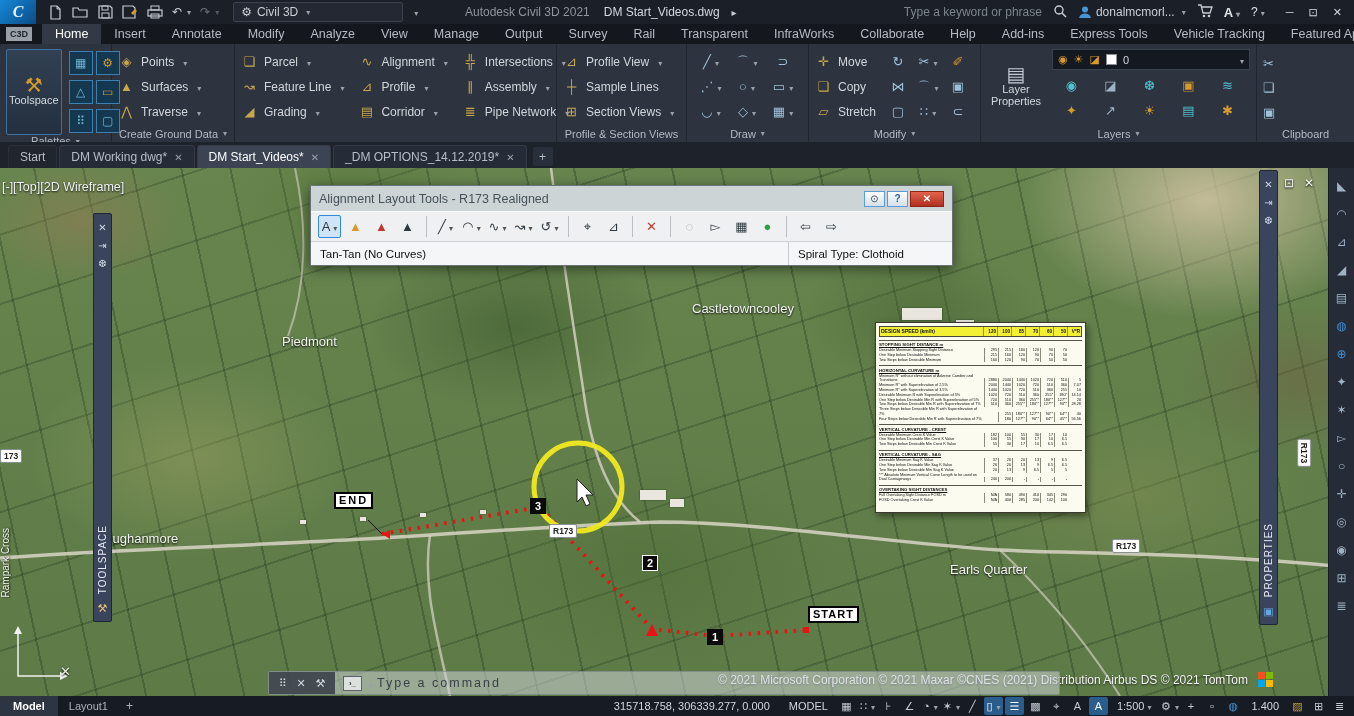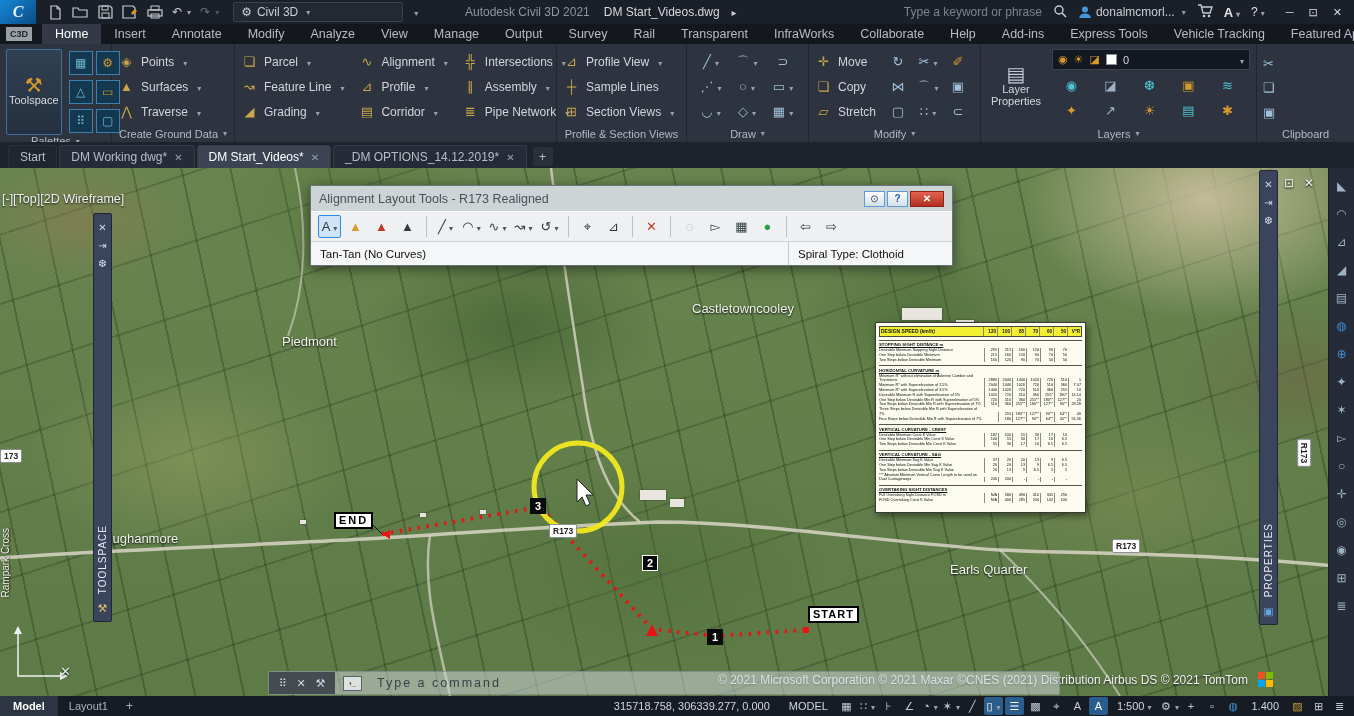--- a/index.html
+++ b/index.html
@@ -76,21 +76,21 @@
       radial-gradient(230px 140px at 14% 55%, rgba(152,160,96,.5), transparent 70%),
       radial-gradient(260px 150px at 48% 75%, rgba(78,108,54,.5), transparent 70%),
       radial-gradient(240px 130px at 84% 62%, rgba(128,142,82,.5), transparent 70%),
       radial-gradient(210px 120px at 38% 30%, rgba(58,88,44,.55), transparent 70%),
       radial-gradient(180px 110px at 96% 40%, rgba(110,96,66,.5), transparent 70%),
       repeating-linear-gradient(78deg, transparent 0 46px, rgba(25,45,20,.30) 46px 48px),
       repeating-linear-gradient(-18deg, transparent 0 64px, rgba(25,45,20,.26) 64px 66px),
       linear-gradient(#68854f,#5d7a47)}
   .canvas svg.mapsvg{position:absolute;left:0;top:0;z-index:1}
   .bld{position:absolute;background:#e8e6df;z-index:1;box-shadow:0 0 2px rgba(0,0,0,.45)}
-  .vplabel{position:absolute;left:2px;top:24px;color:#eef2f4;font-size:12.5px;z-index:2;text-shadow:0 1px 2px rgba(0,0,0,.85)}
+  .vplabel{position:absolute;left:2px;top:12px;color:#eef2f4;font-size:12.5px;z-index:2;text-shadow:0 1px 2px rgba(0,0,0,.85)}
   .place{position:absolute;color:#f2f4ef;font-size:13px;text-shadow:0 1px 2px #000;z-index:2;white-space:nowrap}
   .place.vert{writing-mode:vertical-rl;transform:rotate(180deg);font-size:10px}
   .lbox{position:absolute;background:#fff;border:2px solid #000;color:#000;font-weight:bold;font-size:11px;padding:0 3px;line-height:13px;z-index:3;letter-spacing:2px;white-space:nowrap}
   .nbox{position:absolute;background:#0a0a0a;color:#fff;font-size:11px;font-weight:bold;width:16px;height:16px;display:flex;align-items:center;justify-content:center;z-index:3}
   .nbox.b2{border:1px solid #fff}
   .shield{position:absolute;background:#fdfdfb;border:1px solid #8a8f96;border-radius:2px;color:#222;font-size:8.5px;font-weight:bold;padding:0 3px;line-height:12px;z-index:2;white-space:nowrap}
   .shield.rot{transform:rotate(90deg)}
   .copyr{position:absolute;left:718px;top:505px;color:#f2f3f4;font-size:12px;z-index:2;text-shadow:0 1px 2px rgba(0,0,0,.7);white-space:nowrap}
   .mslogo{position:absolute;left:1258px;top:504px;width:15px;height:15px;display:grid;grid-template-columns:7px 7px;gap:1px;z-index:2}
   .mslogo i{display:block;width:7px;height:7px}
@@ -549,21 +549,21 @@
   </div>
 
   <div class="place" style="left:282px;top:166px" data-interactable="false">Piedmont</div>
   <div class="place" style="left:692px;top:133px" data-interactable="false">Castletowncooley</div>
   <div class="place" style="left:98px;top:363px" data-interactable="false">Loughanmore</div>
   <div class="place" style="left:950px;top:394px" data-interactable="false">Earls Quarter</div>
   <div class="place" style="left:1336px;top:446px" data-interactable="false">Lu</div>
   <div class="place vert" style="left:0px;top:360px" data-interactable="false">Rampark Cross</div>
   <div class="shield" style="left:0px;top:281px" data-interactable="false">173</div>
 
-  <div class="lbox" style="left:334px;top:344px" data-interactable="true">END</div>
+  <div class="lbox" style="left:334px;top:324px" data-interactable="true">END</div>
   <div class="lbox" style="left:808px;top:438px;letter-spacing:1px" data-interactable="true">START</div>
   <div class="nbox" style="left:530px;top:330px" data-interactable="true">3</div>
   <div class="nbox b2" style="left:642px;top:387px" data-interactable="true">2</div>
   <div class="nbox" style="left:707px;top:461px" data-interactable="true">1</div>
   <div class="shield" style="left:549px;top:356px" data-interactable="false">R173</div>
   <div class="shield" style="left:1112px;top:371px" data-interactable="false">R173</div>
   <div class="shield rot" style="left:1290px;top:278px" data-interactable="false">R173</div>
 
   <div class="copyr" data-interactable="false">© 2021 Microsoft Corporation © 2021 Maxar ©CNES (2021) Distribution Airbus DS © 2021 TomTom</div>
   <div class="mslogo" data-interactable="false">

